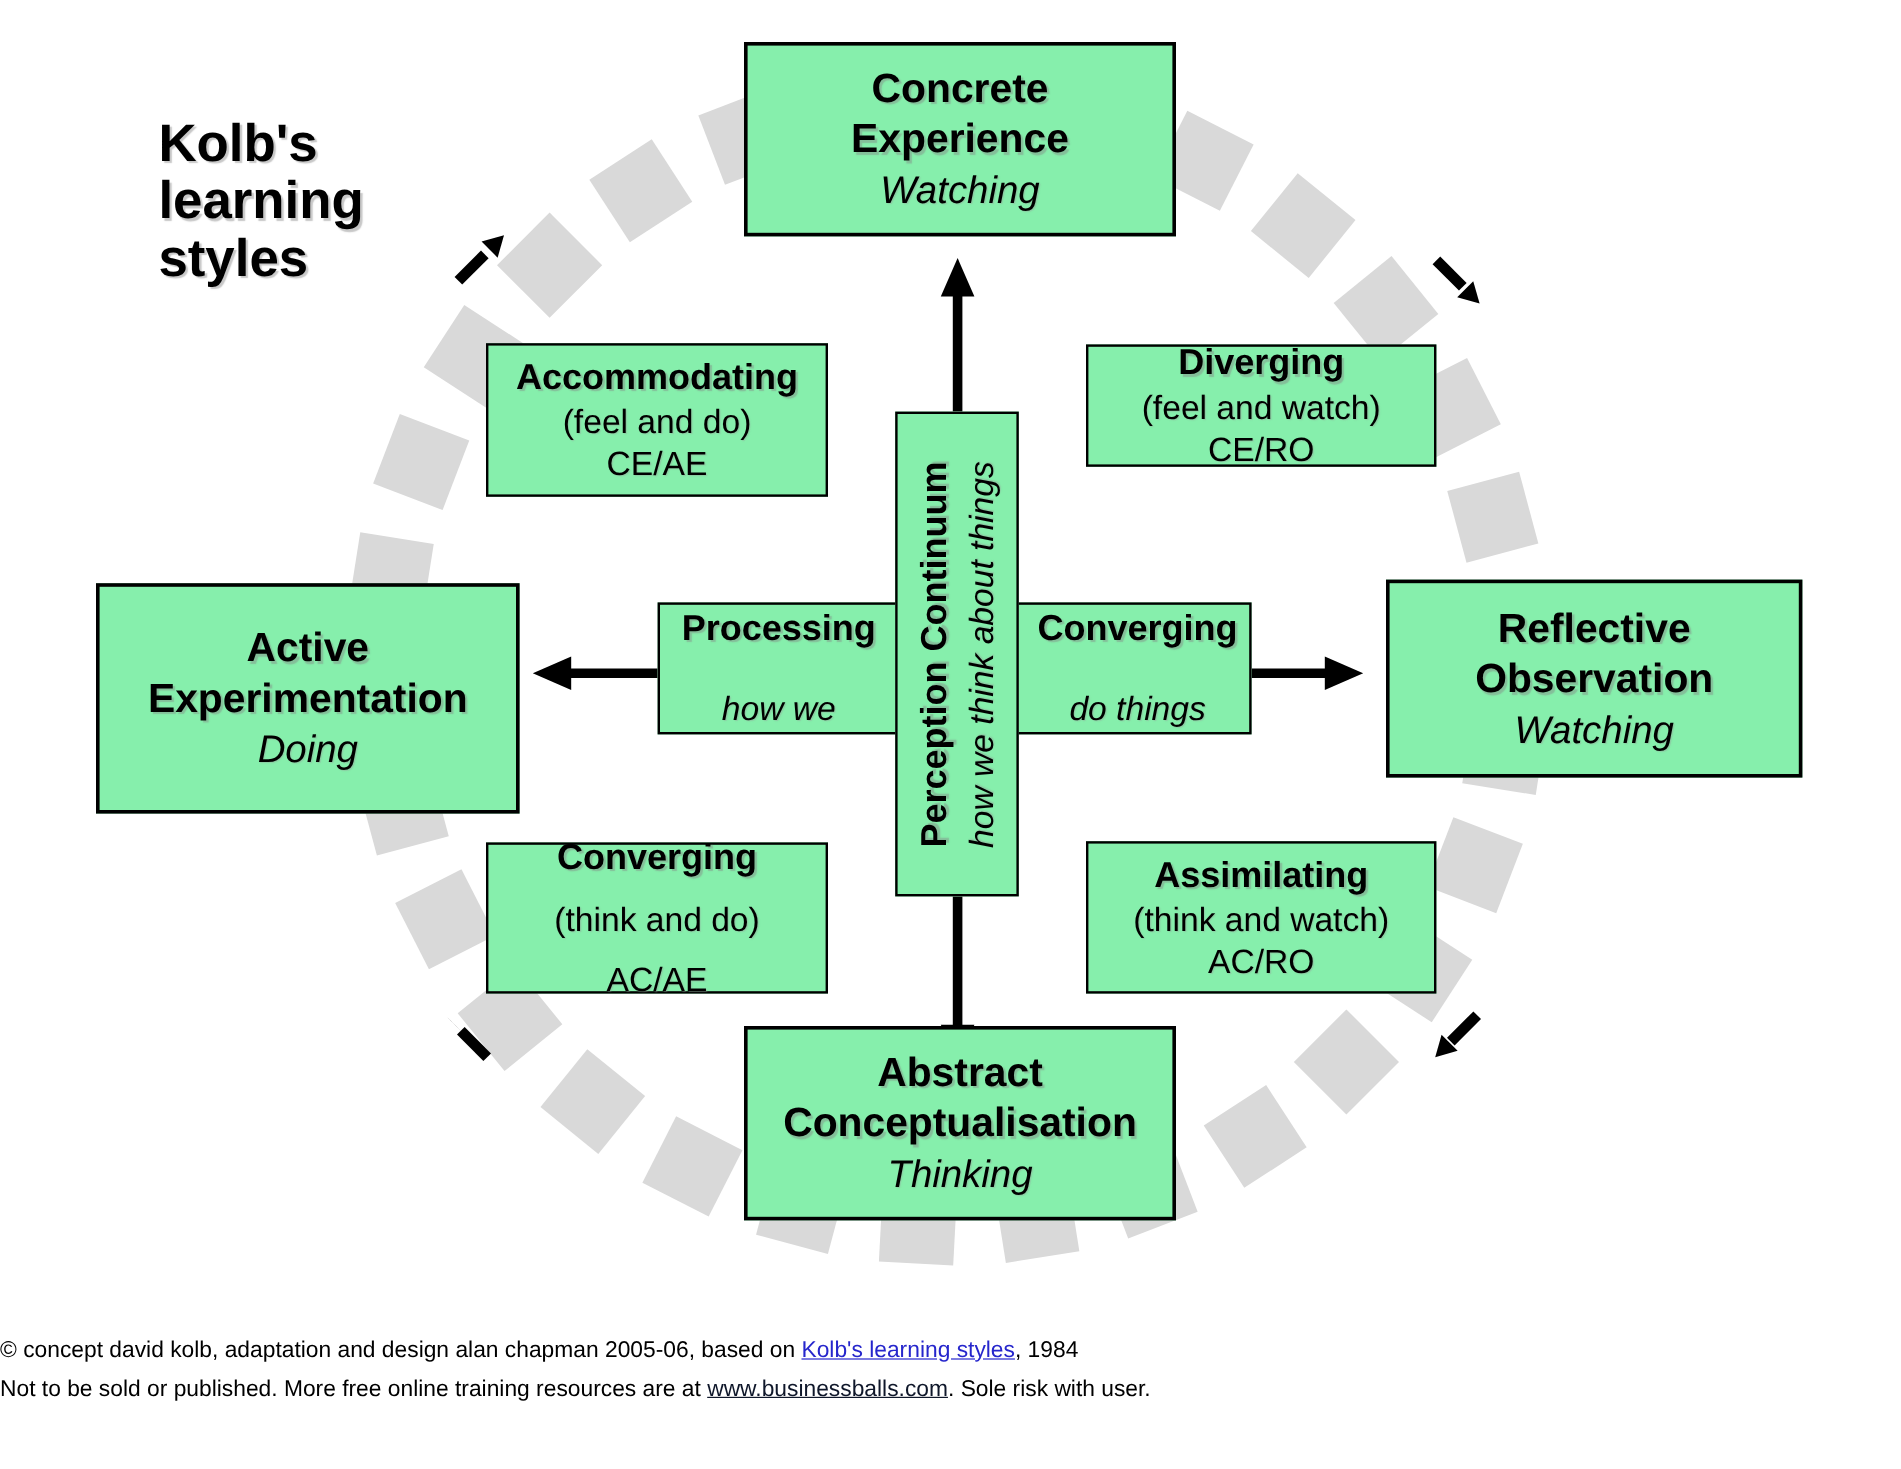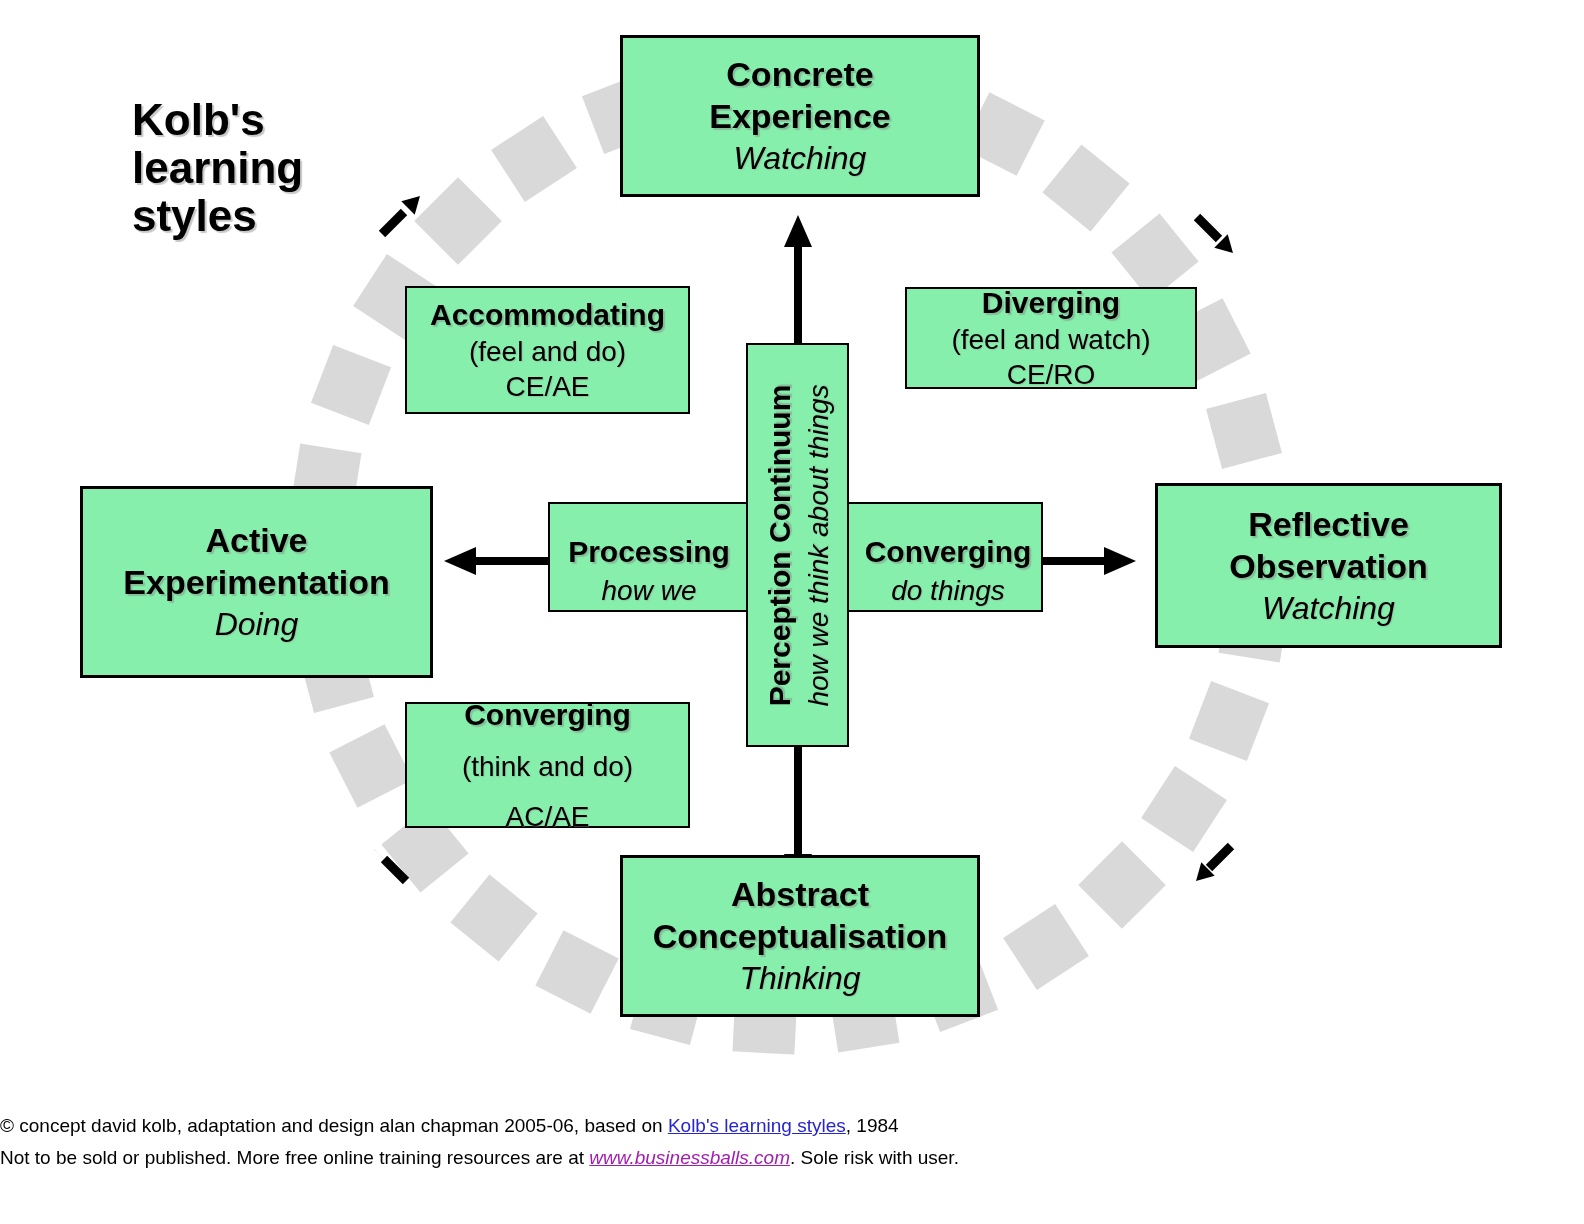--- a/index.html
+++ b/index.html
@@ -13,21 +13,21 @@
        text-align:center;}
   .pole{z-index:4;border-width:3px;}
   .quad{z-index:4;}
   .pole .bl{font-weight:bold;font-size:34px;line-height:42px;text-shadow:2px 2px 1px rgba(130,130,130,.45);}
   .pole .it{font-style:italic;font-size:32px;line-height:42px;text-shadow:1px 1px 1px rgba(150,150,150,.4);}
   .quad .qn{font-weight:bold;font-size:30px;line-height:38px;text-shadow:2px 2px 1px rgba(130,130,130,.45);}
   .quad .qd,.quad .qc{font-size:28px;line-height:35px;text-shadow:1px 1px 1px rgba(150,150,150,.4);}
   .haxis{z-index:2;display:block;}
   .vaxis{z-index:3;display:block;}
   .hstack{position:absolute;top:0;height:100%;display:flex;flex-direction:column;
-          align-items:center;justify-content:flex-end;text-align:center;}
+          align-items:center;justify-content:space-between;text-align:center;}
   .ab{font-weight:bold;font-size:30px;line-height:40px;text-shadow:2px 2px 1px rgba(130,130,130,.45);}
   .ai{font-style:italic;font-size:28px;line-height:38px;text-shadow:1px 1px 1px rgba(150,150,150,.4);}
   .vrot{position:absolute;width:404px;height:103px;left:-152.5px;top:148.5px;
         transform:rotate(-90deg);display:flex;flex-direction:column;
         align-items:center;justify-content:center;text-align:center;}
   .title{position:absolute;left:132px;top:96px;width:220px;font-weight:bold;
          font-size:44px;line-height:48px;z-index:4;text-shadow:2px 2px 1px rgba(130,130,130,.45);}
   .footer{position:absolute;left:0;top:1110px;width:100%;text-align:left;
           font-size:19px;line-height:32px;z-index:4;}
   .flink{text-decoration:underline;cursor:pointer;}
@@ -160,19 +160,24 @@
     <div class="qd">(feel and watch)</div>
     <div class="qc">CE/RO</div>
   </div>
 
   <div class="box quad" style="left:405px;top:702px;width:285px;height:126px;gap:15px;">
     <div class="qn">Converging</div>
     <div class="qd">(think and do)</div>
     <div class="qc">AC/AE</div>
   </div>
 
+  <div class="box quad" style="left:905px;top:701px;width:292px;height:127px;">
+    <div class="qn">Assimilating</div>
+    <div class="qd">(think and watch)</div>
+    <div class="qc">AC/RO</div>
+  </div>
 
   <div class="footer">
     <div><span>© concept david kolb, adaptation and design alan chapman 2005-06, based on </span><span class="flink" style="color: rgb(38, 38, 204);">Kolb's learning styles</span><span>, 1984</span></div>
-    <div><span>Not to be sold or published. More free online training resources are at </span><span class="flink" style="color: #a21caf; font-style: italic;">www.businessballs.com</span><span>. Sole risk with user.</span></div>
+    <div><span>Not to be sold or published. More free online training resources are at </span><span class="flink" style="color: #0f172a;">www.businessballs.com</span><span>. Sole risk with user.</span></div>
   </div>
 
 </div>
 
 </body></html>

